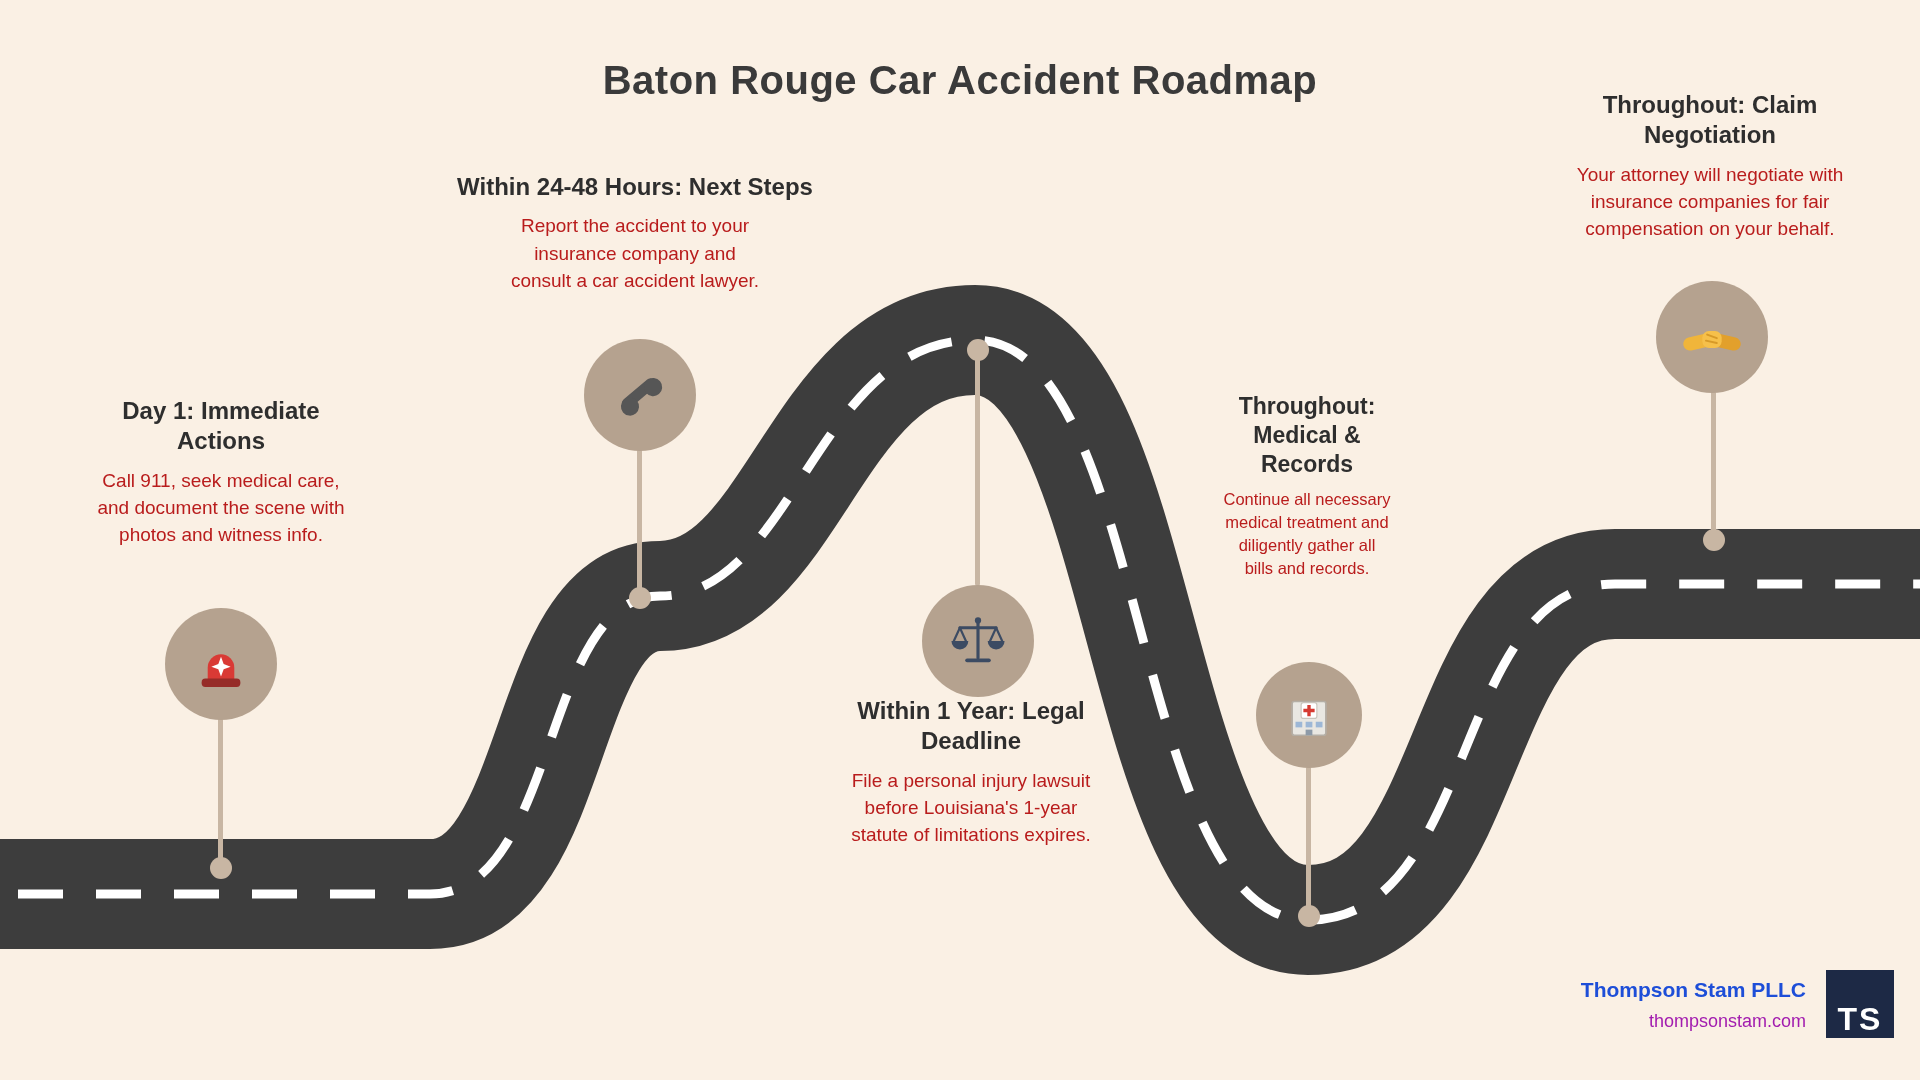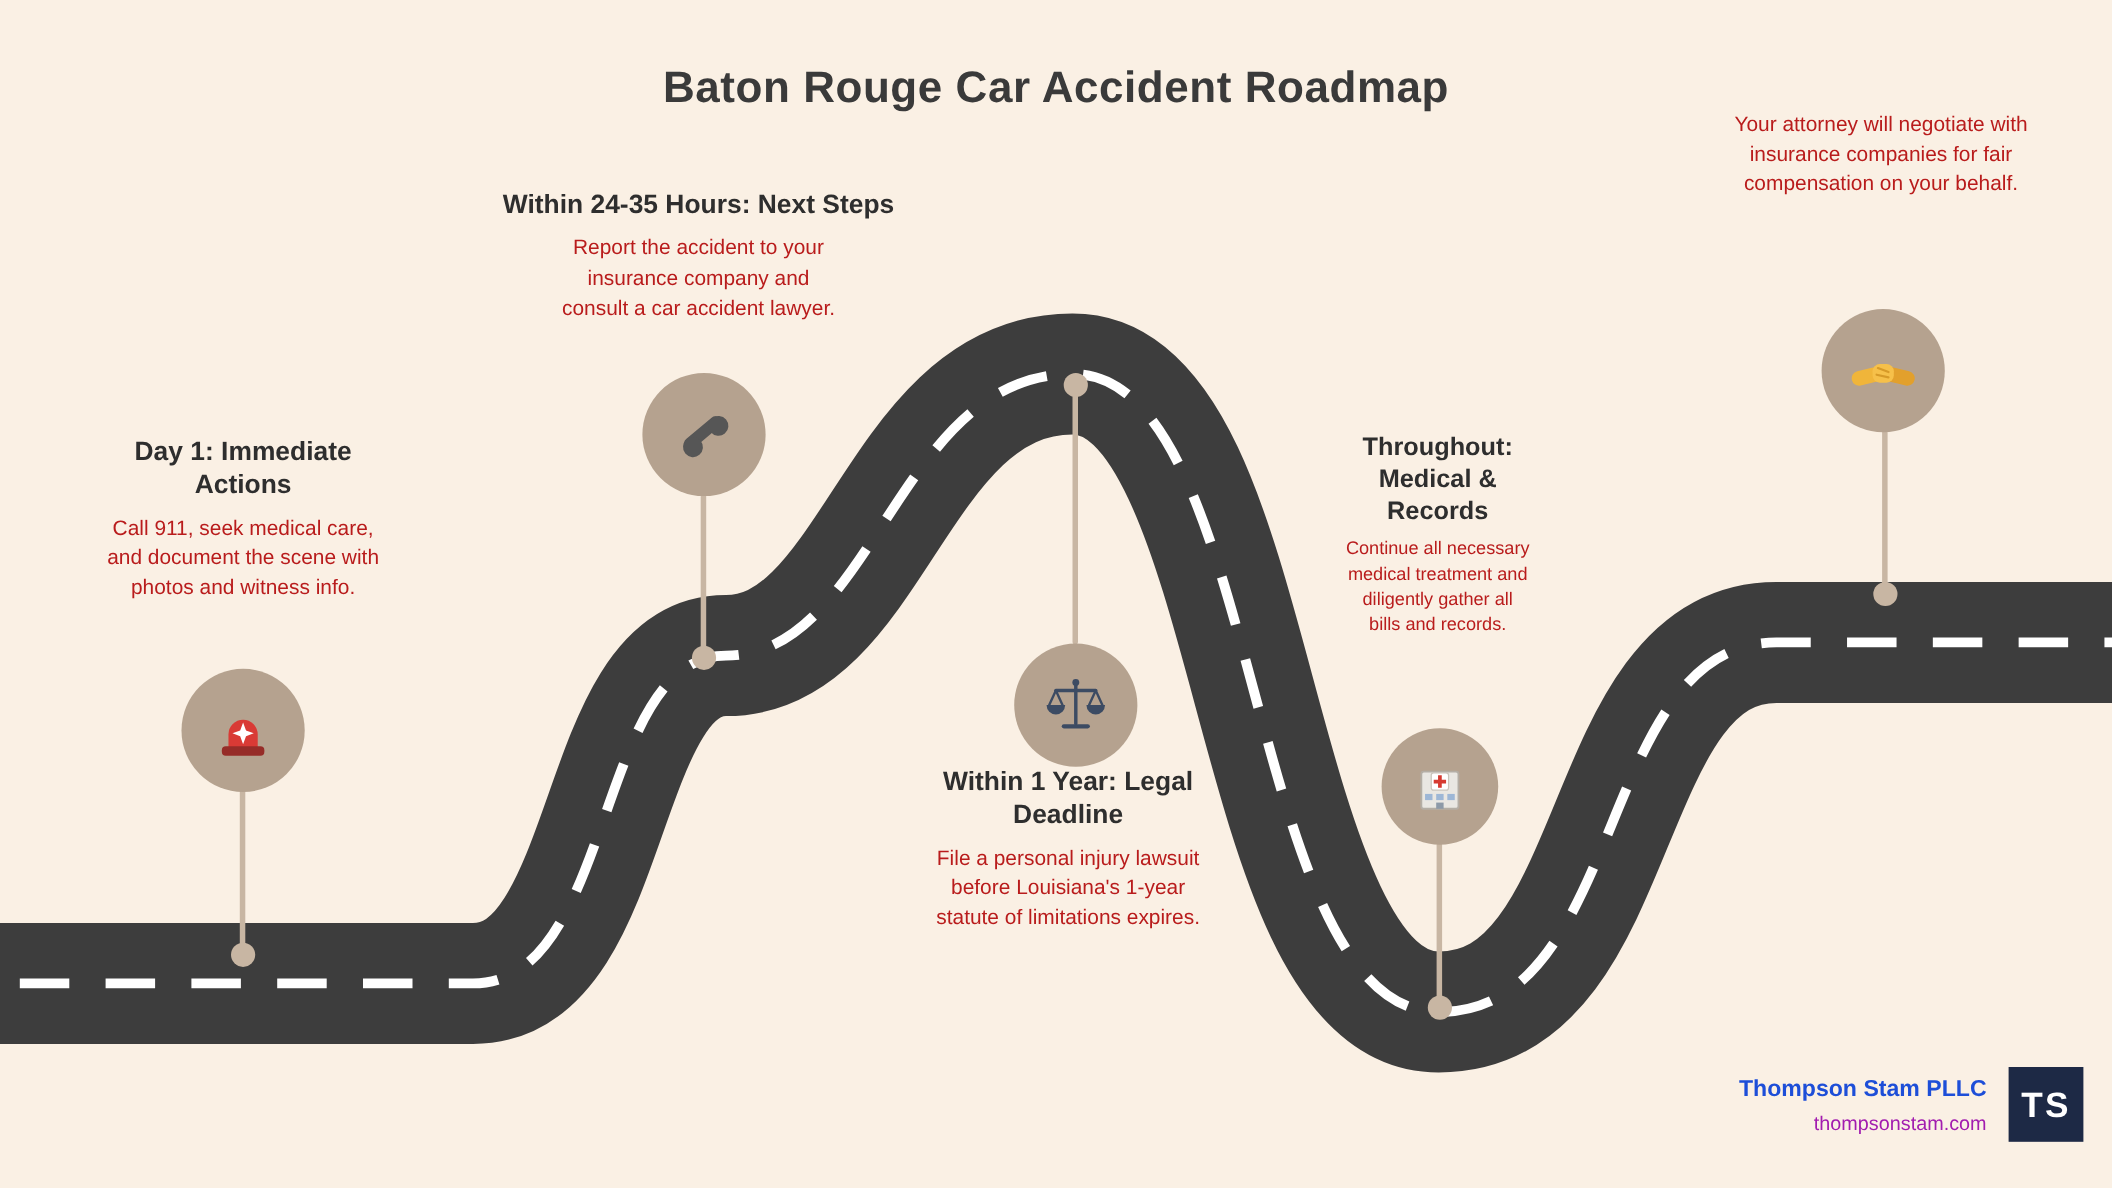--- a/index.html
+++ b/index.html
@@ -26,21 +26,21 @@
   .pre{white-space:pre-line;}
   .h{font-size:24px;font-weight:700;color:#2e2e2e;line-height:1.27;}
   .d{font-size:19px;color:#b91c1c;line-height:1.43;margin-top:10px;}
   .small .h{font-size:23px;}
   .small .d{font-size:16.5px;line-height:1.4;margin-top:8px;}
   .footer-text{position:absolute;right:114px;top:978px;text-align:right;}
   .company{font-size:21px;font-weight:700;color:#1d4ed8;}
   .website{font-size:18px;color:#a21caf;margin-top:9px;}
   .logo{
     position:absolute;right:26px;top:970px;width:68px;height:68px;
-    background:#1d2945;display:flex;align-items:center;justify-content:center;
+    background:#1d2945;display:flex;align-items:flex-end;justify-content:center;
   }
   .logo span{color:#ffffff;font-size:32px;font-weight:700;letter-spacing:2px;}
 </style>
 </head>
 <body>
 
 <div class="canvas">
 
   <svg class="road" viewBox="0 0 1920 1080" aria-hidden="true">
     <path class="asphalt" d="M -60 894 L 430 894 C 560 894, 540 596, 660 596 C 795 596, 815 340, 975 340 C 1150 340, 1130 920, 1308 920 C 1480 920, 1450 584, 1615 584 L 1980 584"></path>
@@ -75,21 +75,21 @@
       <svg width="58" height="58" viewBox="0 0 48 48">
         <g transform="rotate(-40 24 24)" fill="#565656">
           <rect x="7" y="18" width="34" height="9" rx="4.5"></rect>
           <circle cx="11.5" cy="26" r="7.5"></circle>
           <circle cx="36.5" cy="26" r="7.5"></circle>
         </g>
       </svg>
     </span>
   </div>
   <div class="tblock" style="left:415px;top:172px;width:440px;">
-    <div class="h pre">Within 24-35 Hours: Next Steps</div>
+    <div class="h pre">Within 24-48 Hours: Next Steps</div>
     <div class="d pre">Report the accident to your
 insurance company and
 consult a car accident lawyer.</div>
   </div>
 
   <div class="stem" style="left:975px;top:350px;height:236px;"></div>
   <div class="dot" style="left:967px;top:339px;"></div>
   <div class="bubble" style="left:922px;top:585px;width:112px;height:112px;">
     <span>
       <svg width="58" height="58" viewBox="0 0 48 48">
@@ -147,20 +147,22 @@
     <span>
       <svg width="58" height="58" viewBox="0 0 48 48">
         <rect x="0" y="23" width="23" height="11" rx="5.5" fill="#f0b53a" transform="rotate(-13 11 28)"></rect>
         <rect x="25" y="23" width="23" height="11" rx="5.5" fill="#e2a02c" transform="rotate(13 37 28)"></rect>
         <rect x="16" y="19" width="16" height="14" rx="5.5" fill="#f6c04a"></rect>
         <path d="M20 22 l8 3 M19 27 l9 2" stroke="#d79a28" stroke-width="1.6" stroke-linecap="round" fill="none"></path>
       </svg>
     </span>
   </div>
   <div class="tblock" style="left:1500px;top:90px;width:420px;">
+    <div class="h pre">Throughout: Claim
+Negotiation</div>
     <div class="d pre">Your attorney will negotiate with
 insurance companies for fair
 compensation on your behalf.</div>
   </div>
 
   <div class="footer-text">
     <div class="company">Thompson Stam PLLC</div>
     <div class="website">thompsonstam.com</div>
   </div>
   <div class="logo">

